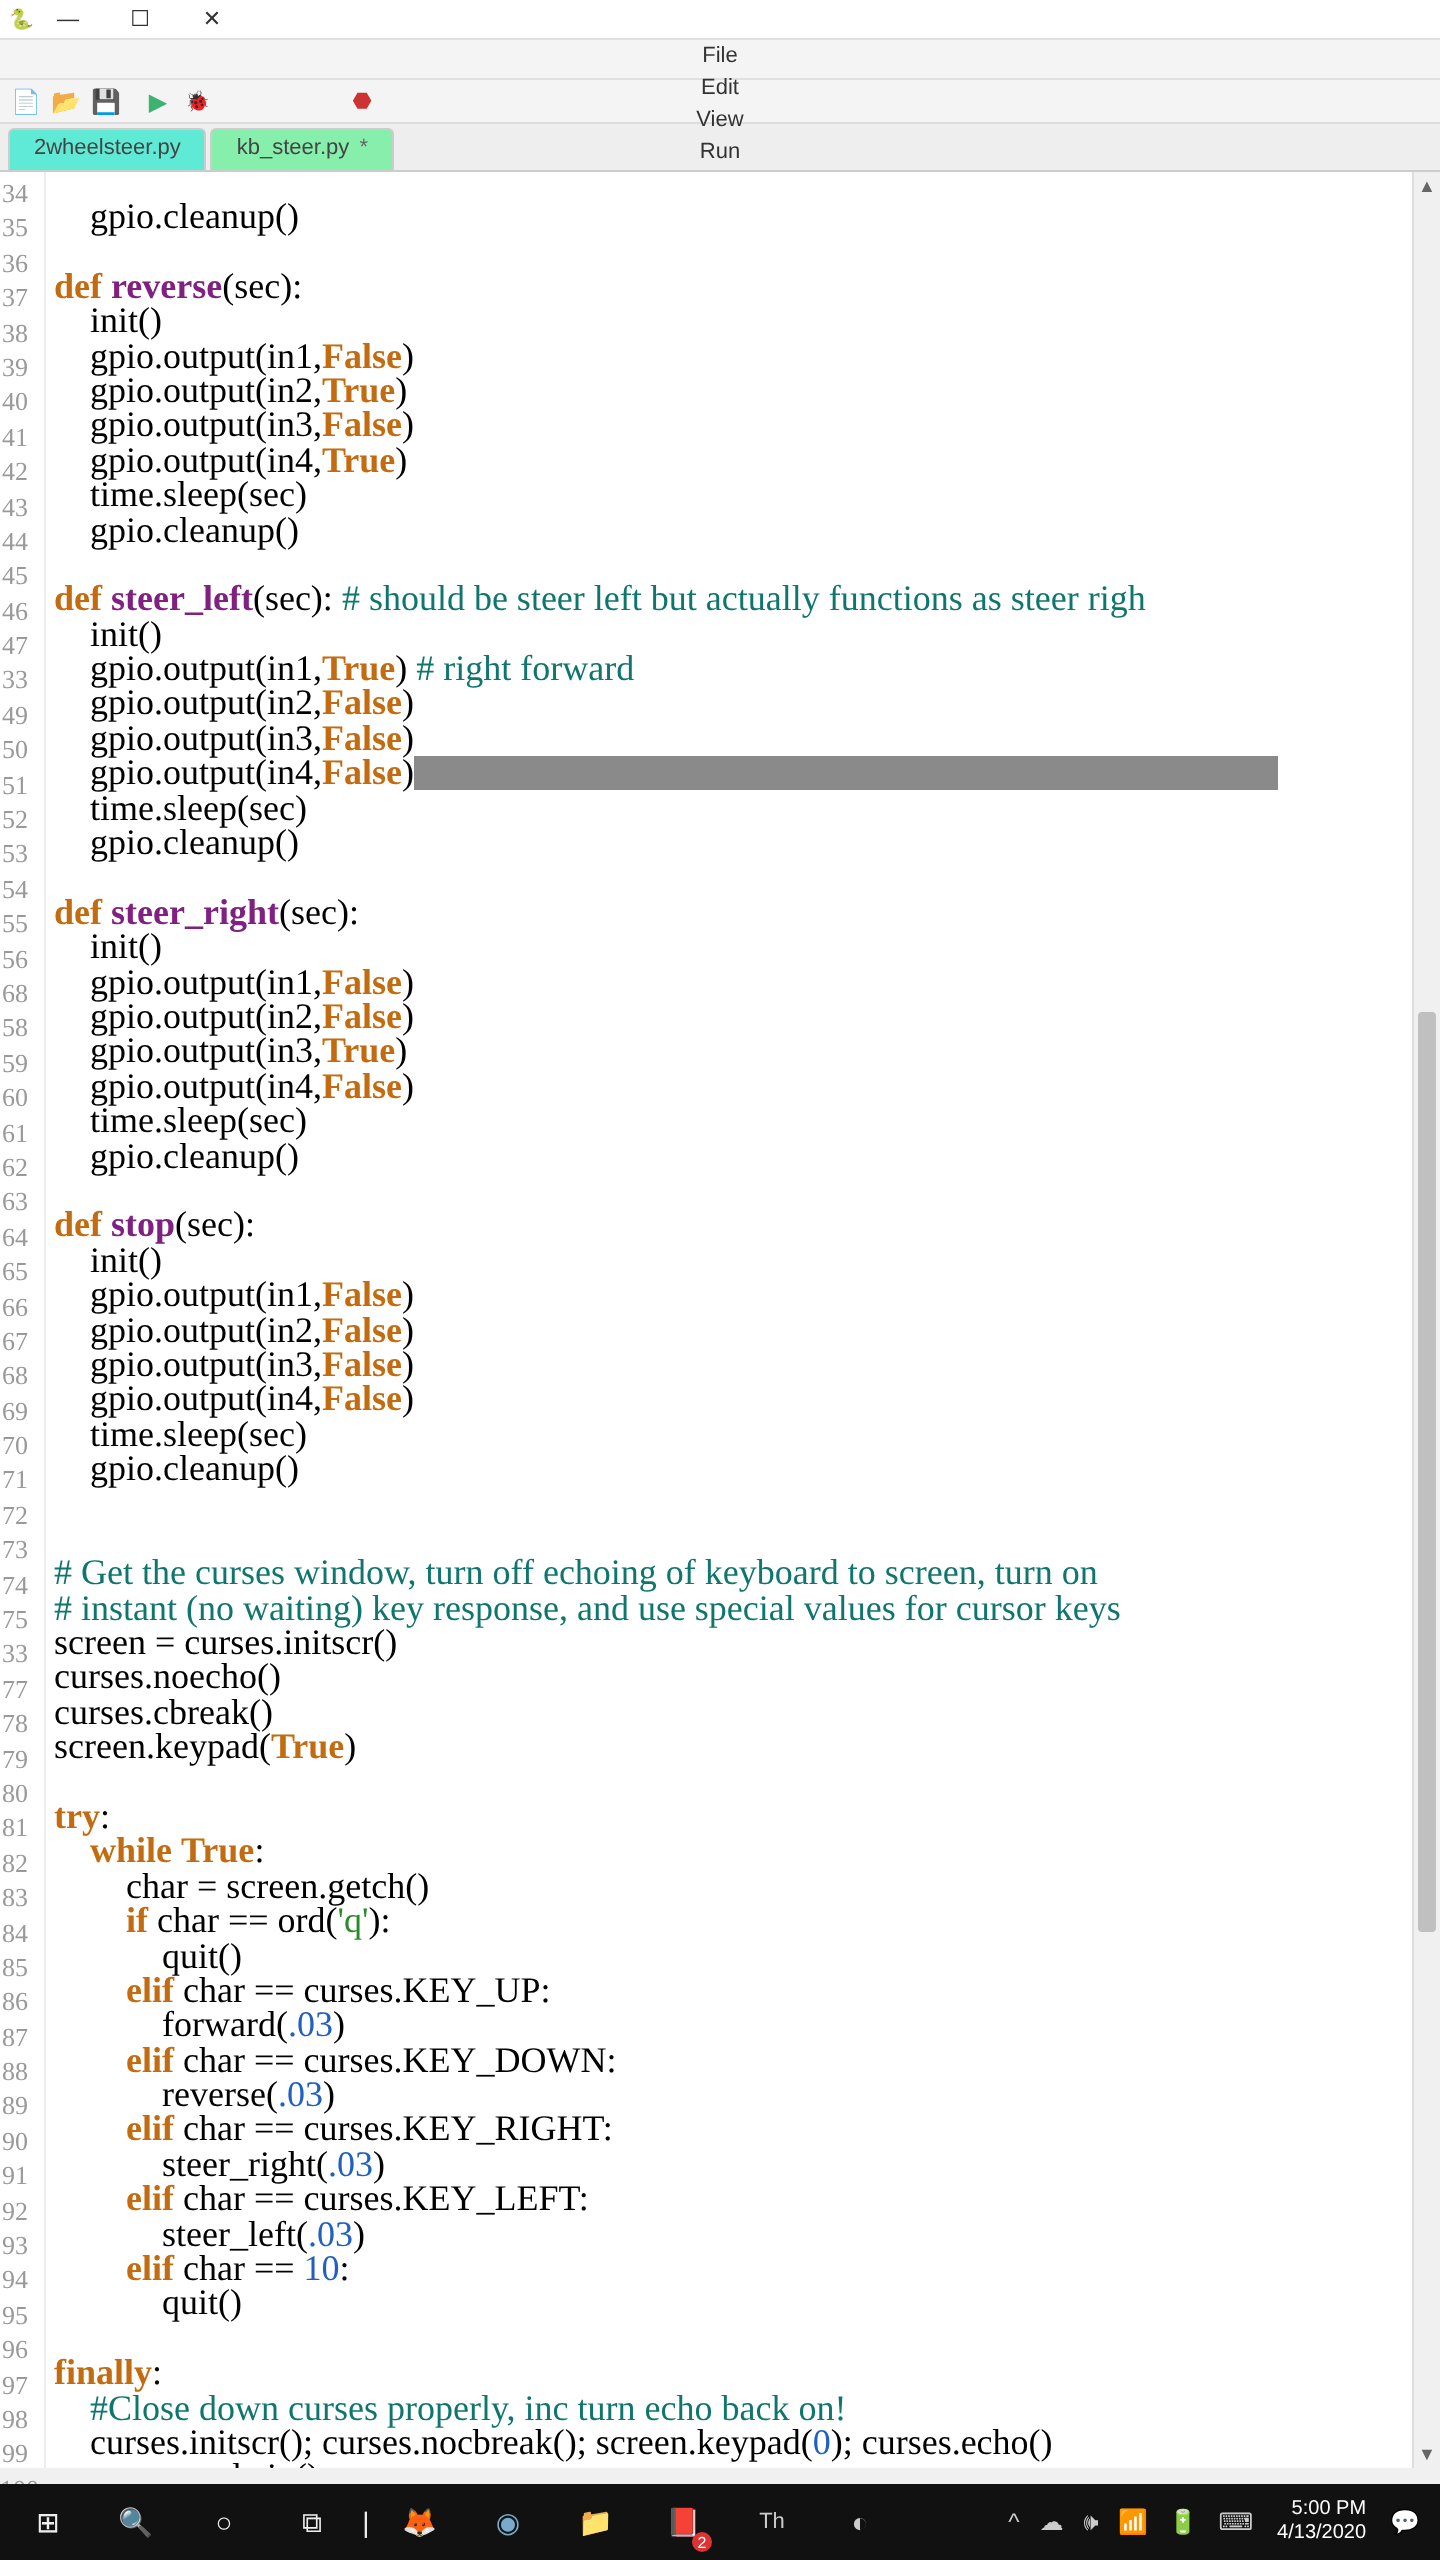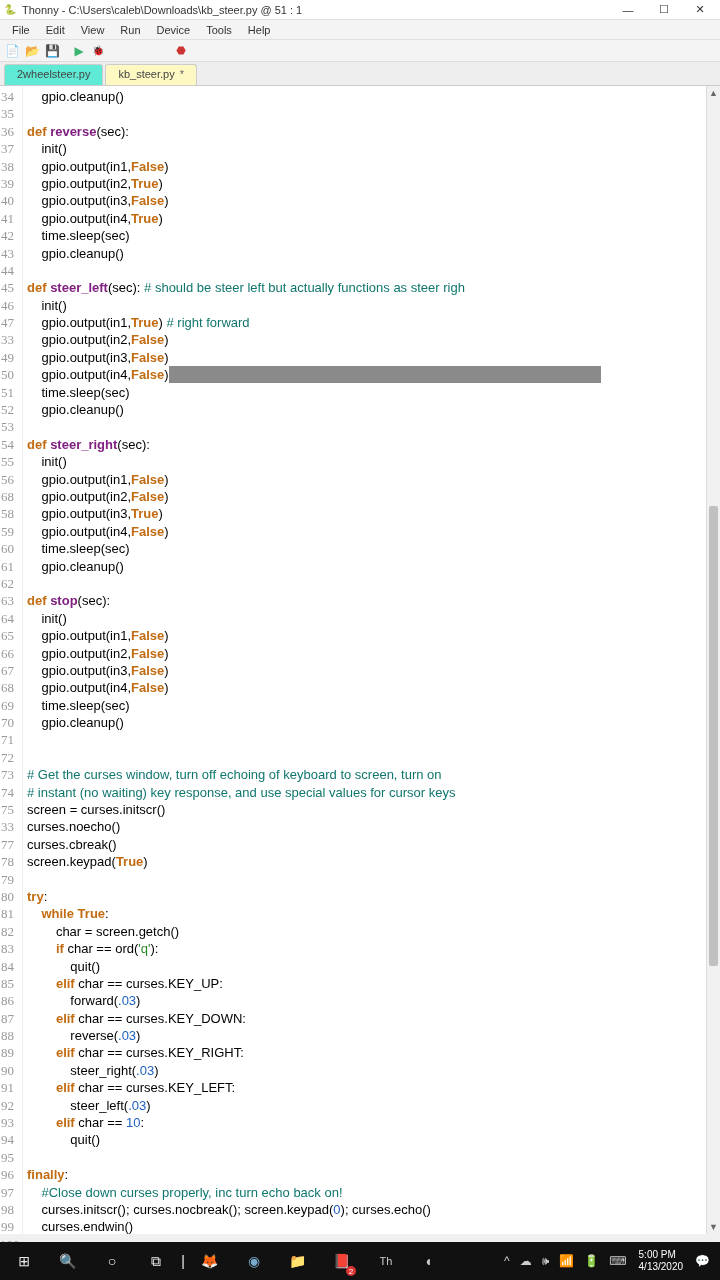--- a/index.html
+++ b/index.html
@@ -6,79 +6,76 @@
 body { font-family: "Segoe UI", Tahoma, sans-serif; font-size: 12px; background: #f0f0f0; width: 720px; height: 1280px; overflow: hidden; position: relative; }
 
 
 .titlebar { display: flex; align-items: center; height: 20px; background: #fff; border-bottom: 1px solid #e0e0e0; padding: 0 4px; }
 .titlebar .app-icon { width: 14px; height: 14px; margin-right: 4px; display: flex; align-items: center; justify-content: center; font-size: 10px; }
 .titlebar .title-text { flex: 1; font-size: 11px; color: #333; }
 .win-controls { display: flex; gap: 12px; margin-right: 4px; }
 .win-btn { width: 24px; height: 18px; display: flex; align-items: center; justify-content: center; font-size: 11px; color: #333; cursor: pointer; }
 
 
-.menubar { display: flex; height: 20px; background: #f4f4f4; border-bottom: 1px solid #e0e0e0; padding: 0 4px; align-items: center; }
+.menubar { display: flex; height: 20px; background: #f4f4f4; border-bottom: 1px solid #e0e0e0; padding: 0 4px; align-items: center; flex-direction: column; }
 .menu-item { padding: 2px 8px; font-size: 11px; color: #333; cursor: pointer; }
 
 
 .toolbar { display: flex; height: 22px; background: #f4f4f4; border-bottom: 1px solid #ddd; padding: 2px 4px; align-items: center; gap: 2px; }
 .tool-btn { width: 18px; height: 18px; display: flex; align-items: center; justify-content: center; cursor: pointer; border-radius: 2px; }
 .tool-sep { width: 4px; }
 .icon-new { color: #888; }
 .icon-open { color: #d4a020; }
 .icon-save { color: #4a7cbf; }
 .icon-run { color: #3cb371; font-size: 12px; }
 .icon-debug { color: #3cb371; font-size: 10px; }
 .icon-stop { color: #cc3333; font-size: 11px; }
 
 
 .tabs { display: flex; height: 24px; background: #eee; border-bottom: 1px solid #ccc; padding-top: 2px; padding-left: 4px; }
 .tab { padding: 3px 12px; font-size: 11px; background: #5eead4; border: 1px solid #ccc; border-bottom: none; margin-right: 2px; cursor: pointer; border-radius: 3px 3px 0 0; color: #444; }
-.tab.active { background: #fef9c3; }
+.tab.active { background: #86efac; }
 .tab .dirty { color: #666; margin-left: 2px; }
 
 
 .editor-wrap { display: flex; height: 1148px; background: #fff; position: relative; }
 .gutter { width: 23px; background: #fff; text-align: right; padding-right: 8px; color: #999; font-family: Liberation Serif, serif; font-size: 13px; line-height: 17.4px; padding-top: 2px; border-right: 1px solid #eee; user-select: none; }
-.code-area { flex: 1; font-family: Liberation Sans, sans-serif; font-size: 13px; line-height: 17.4px; padding-top: 2px; padding-left: 4px; white-space: pre; overflow: hidden; position: relative; }
+.code-area { flex: 1; font-family: Liberation Serif, serif; font-size: 18px; line-height: 17.4px; padding-top: 14px; padding-left: 4px; white-space: pre; overflow: hidden; position: relative; }
 .scrollbar-v { position: absolute; right: 0; top: 0; width: 14px; height: 100%; background: #f0f0f0; border-left: 1px solid #ddd; }
 .scroll-arrow { height: 14px; display: flex; align-items: center; justify-content: center; font-size: 9px; color: #666; cursor: pointer; }
 .scroll-thumb { position: absolute; left: 2px; right: 2px; top: 420px; height: 460px; background: #c0c0c0; border-radius: 2px; cursor: pointer; }
 
 .kw { color: #c26b10; font-weight: bold; }
 .fn { color: #802080; font-weight: bold; }
 .bool { color: #c26b10; font-weight: bold; }
 .num { color: #2060c0; }
 .str { color: #2a8a2a; }
 .cmt { color: #0f766e; }
 .sel { background: #8a8a8a; color: #fff; display: inline-block; }
 
 
 .taskbar { position: absolute; bottom: 0; left: 0; right: 0; height: 38px; background: #111; display: flex; align-items: center; color: #fff; font-size: 10px; }
 .task-left { display: flex; align-items: center; gap: 4px; padding-left: 4px; }
 .task-btn { width: 40px; height: 38px; display: flex; align-items: center; justify-content: center; cursor: pointer; font-size: 14px; color: #eee; }
 .task-spacer { flex: 1; }
 .task-right { display: flex; align-items: center; gap: 6px; padding-right: 8px; }
 .tray-icon { font-size: 12px; color: #ccc; cursor: pointer; padding: 0 2px; }
-.clock { text-align: left; line-height: 1.2; font-size: 10px; padding: 0 4px; }
+.clock { text-align: right; line-height: 1.2; font-size: 10px; padding: 0 4px; }
 .app-firefox { color: #5ab0ff; }
 .app-badge { position: relative; }
 .badge-num { position: absolute; bottom: 4px; right: 6px; background: #d33; color: #fff; font-size: 8px; width: 10px; height: 10px; border-radius: 50%; display: flex; align-items: center; justify-content: center; }
 
 .gutter div { height: 17.4px; }
 .code-area .line { height: 17.4px; }
 </style>
 </head>
 <body>
 
 <div class="titlebar">
   <span class="app-icon">🐍</span>
-  <span class="title-text">
-    <span>Thonny</span><span> - </span><span>C:\Users\caleb\Downloads\kb_steer.py</span><span> @ 51 : 1</span>
-  </span>
   <div class="win-controls">
     <div class="win-btn">—</div>
     <div class="win-btn">☐</div>
     <div class="win-btn">✕</div>
   </div>
 </div>
 
 <div class="menubar">
   <div class="menu-item">File</div>
   <div class="menu-item">Edit</div>

